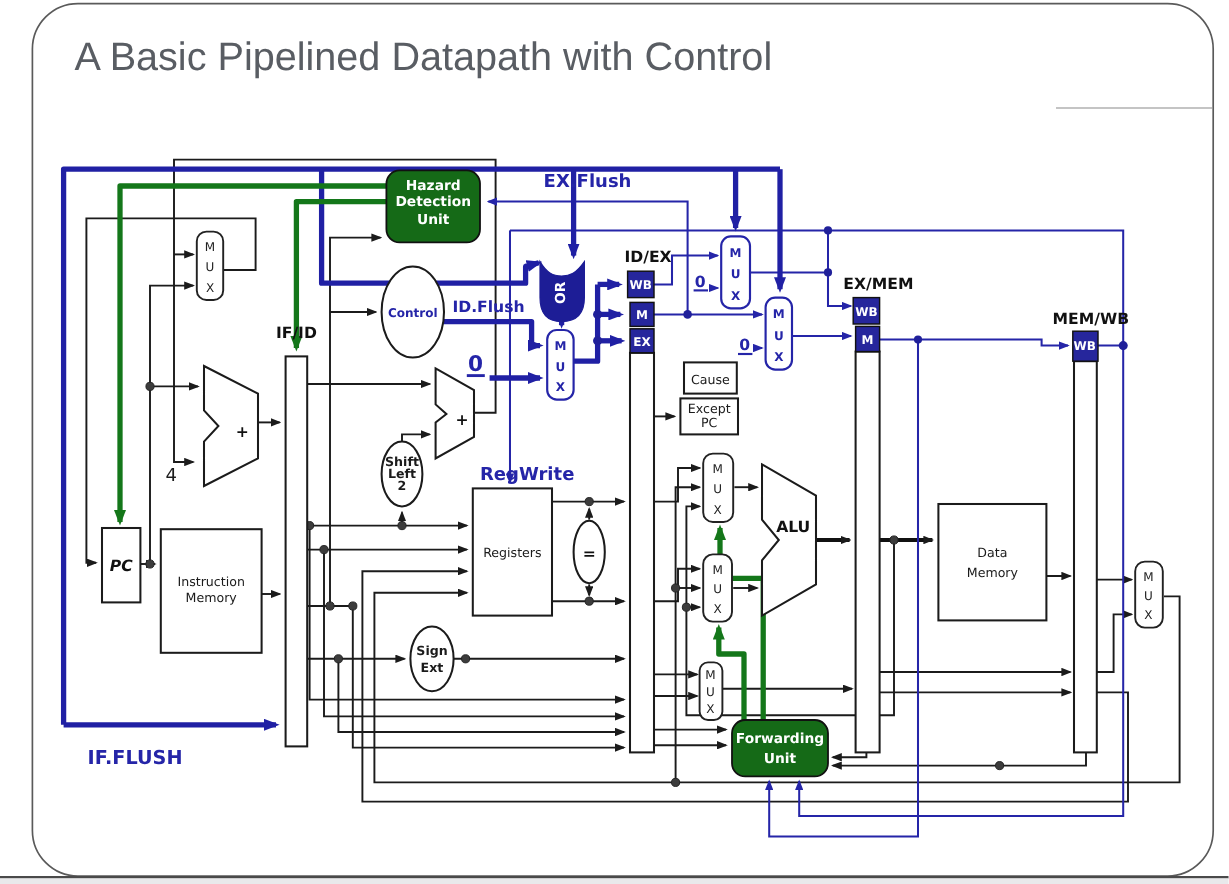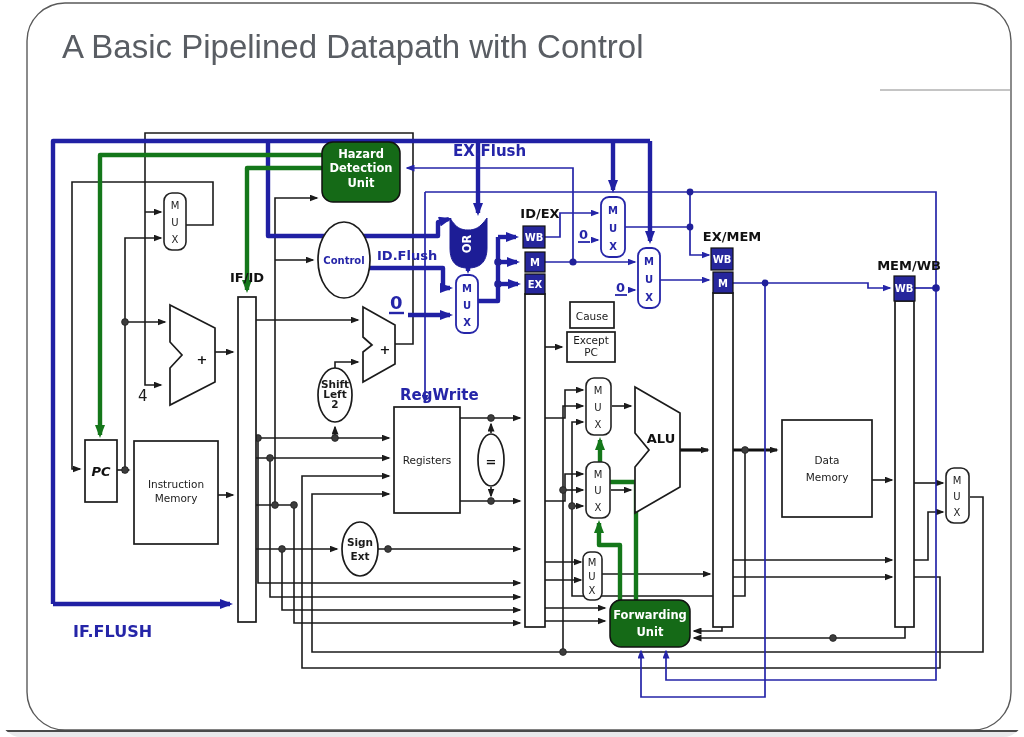--- a/index.html
+++ b/index.html
@@ -1,17 +1,17 @@
 <!DOCTYPE html>
 <html><head>
 <meta charset="utf-8">
 <style>
   html,body{margin:0;padding:0;background:#fff;}
   .stage{position:relative;width:1024px;height:737px;background:#fff;overflow:hidden;
-         font-family:"DejaVu Sans",sans-serif;border-radius:21px;}
+         font-family:"DejaVu Sans",sans-serif;}
   svg{position:absolute;left:0;top:0;}
   
   .wk{stroke:#1b1b1b;stroke-width:1.6;fill:none;}
   .wk3{stroke:#111;stroke-width:3.2;fill:none;}
   .wn{stroke:#2525a8;stroke-width:1.7;fill:none;}
   .wnT{stroke:#2020a4;stroke-width:4.4;fill:none;stroke-linejoin:round;}
   .wgT{stroke:#14771a;stroke-width:4.4;fill:none;stroke-linejoin:round;}
   
   .bx{fill:#fff;stroke:#1b1b1b;stroke-width:1.7;}
   .mxk{fill:#fff;stroke:#222;stroke-width:1.6;}

